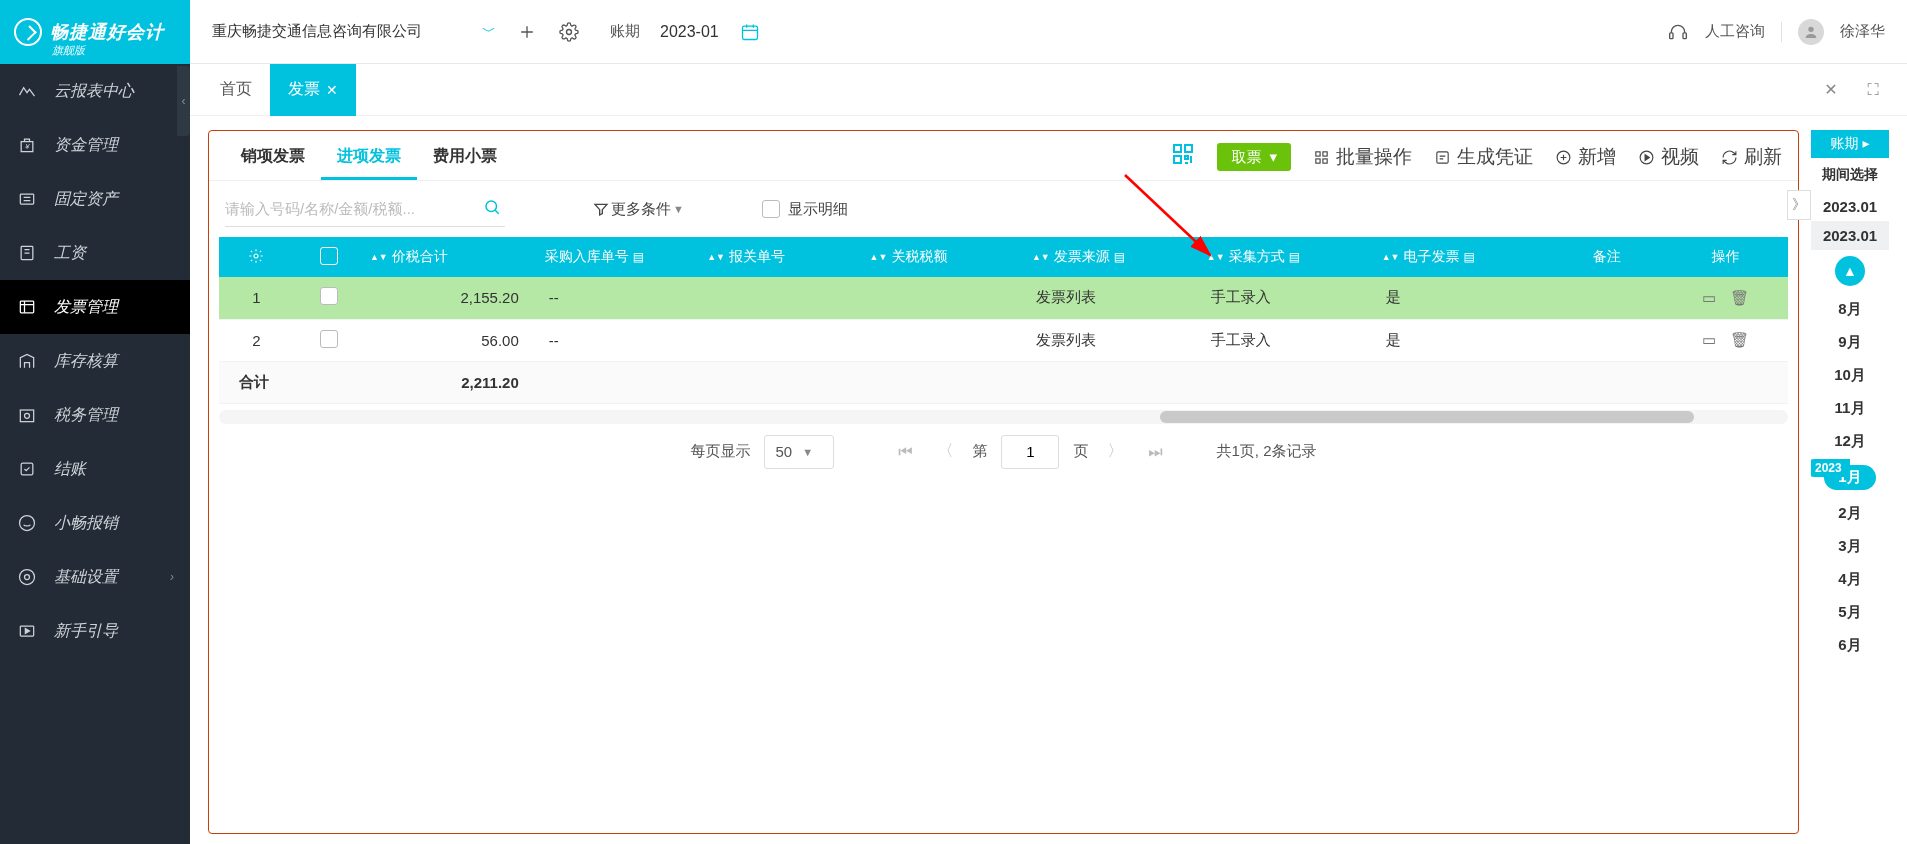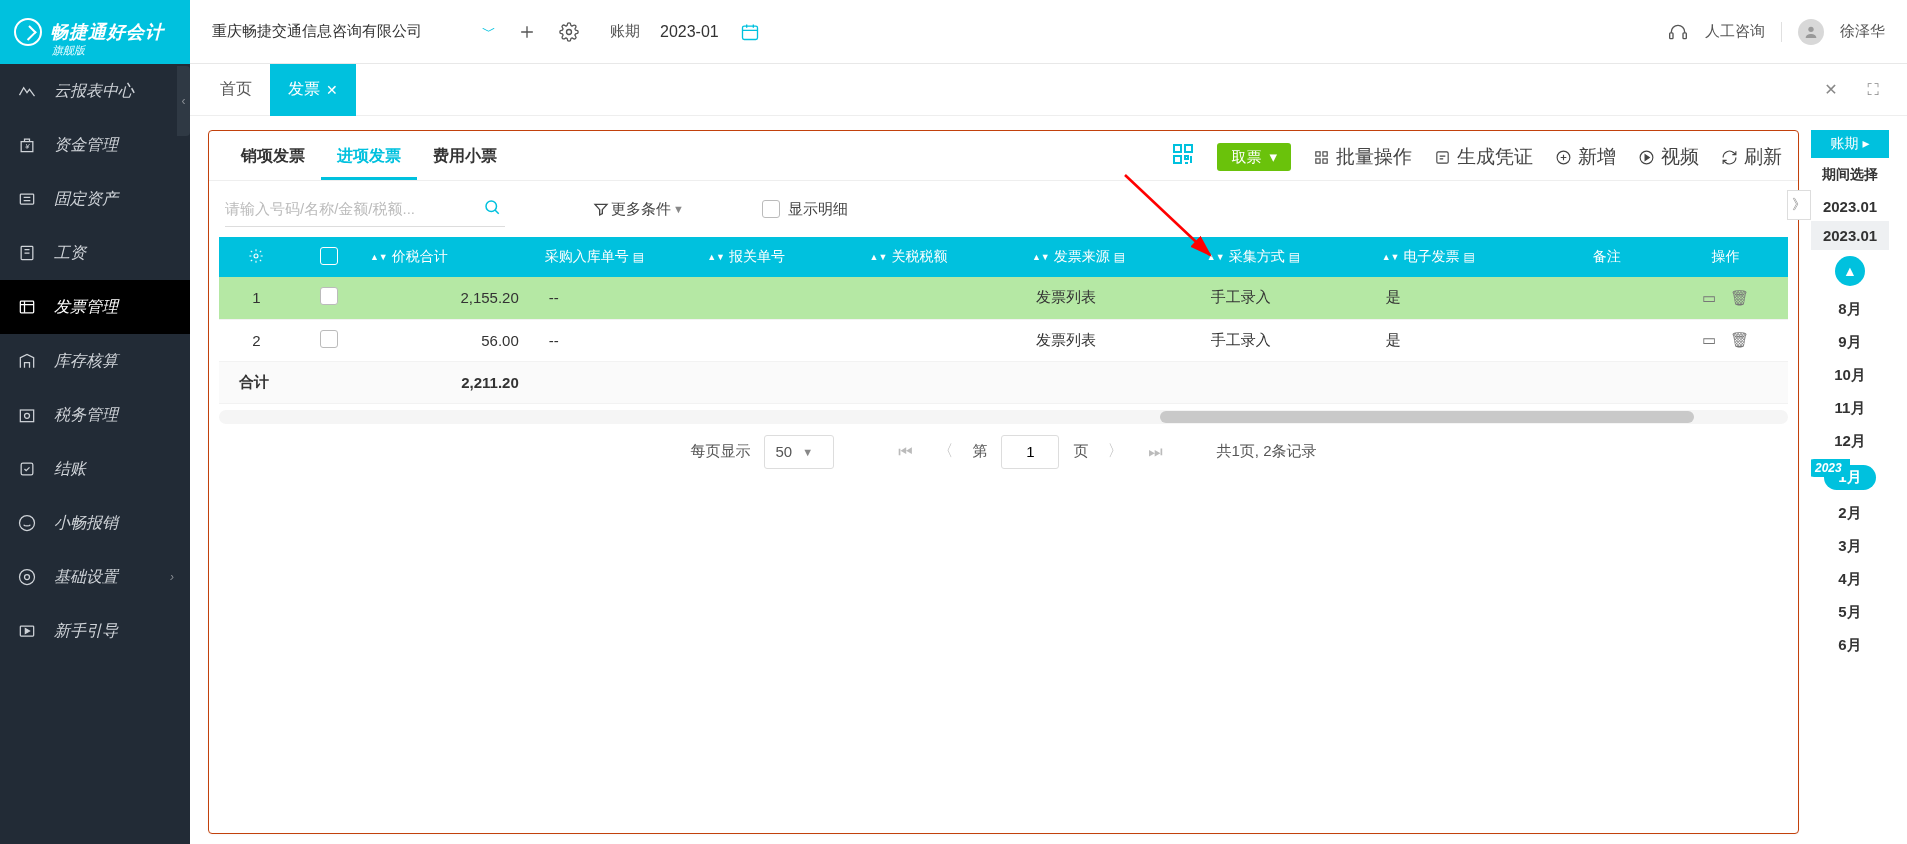--- a/index.html
+++ b/index.html
@@ -79,21 +79,21 @@
 .arrow-annot{position:absolute;left:925px;top:165px;pointer-events:none;}
 .right-rail{width:78px;flex-shrink:0;display:flex;flex-direction:column;align-items:stretch;position:relative;}
 .rail-expand{position:absolute;left:-24px;top:60px;width:24px;height:30px;background:#fff;border:1px solid #ddd;display:flex;align-items:center;justify-content:center;color:#888;cursor:pointer;font-size:14px;}
 .rail-btn{background:#00c1de;color:#fff;font-size:14px;height:28px;display:flex;align-items:center;justify-content:center;cursor:pointer;}
 .rail-head{font-size:14px;color:#333;text-align:center;padding:8px 0;font-weight:600;}
 .rail-year{font-size:15px;font-weight:700;color:#333;text-align:center;padding:6px 0;cursor:pointer;}
 .rail-year.sel{background:#eef0f2;}
 .rail-months{flex:1;display:flex;flex-direction:column;align-items:center;gap:10px;padding-top:6px;overflow:hidden;font-size:15px;color:#333;}
 .rail-mo{cursor:pointer;position:relative;width:100%;text-align:center;padding:2px 0;font-weight:600;}
 .rail-mo.current{color:#fff;}
-.mo-badge{position:absolute;left:-6px;top:-4px;background:#00c1de;color:#fff;font-size:12px;padding:2px 8px 2px 10px;border-radius:12px 0 0 12px;font-style:italic;}
+.mo-badge{position:absolute;left:-6px;top:-4px;background:#00c1de;color:#fff;font-size:12px;padding:2px 8px 2px 10px;border-radius:12px 0 0 12px;}
 .mo-pill{background:#00c1de;color:#fff;border-radius:14px;padding:3px 14px;display:inline-block;}
 .rail-top-ic{width:30px;height:30px;border-radius:50%;background:#00c1de;color:#fff;display:flex;align-items:center;justify-content:center;margin:6px auto;font-size:14px;cursor:pointer;}
 .col-idx{width:60px}.col-chk{width:56px}.col-amt{width:140px}.col-po{width:130px}.col-cust{width:130px}.col-tax{width:130px}.col-src{width:140px}.col-mode{width:140px}.col-einv{width:140px}.col-note{width:90px}.col-ops{width:100px}
 </style>
 </head>
 <body>
 
 <div class="app">
   <div class="sidebar">
     <div class="logo-bar">

